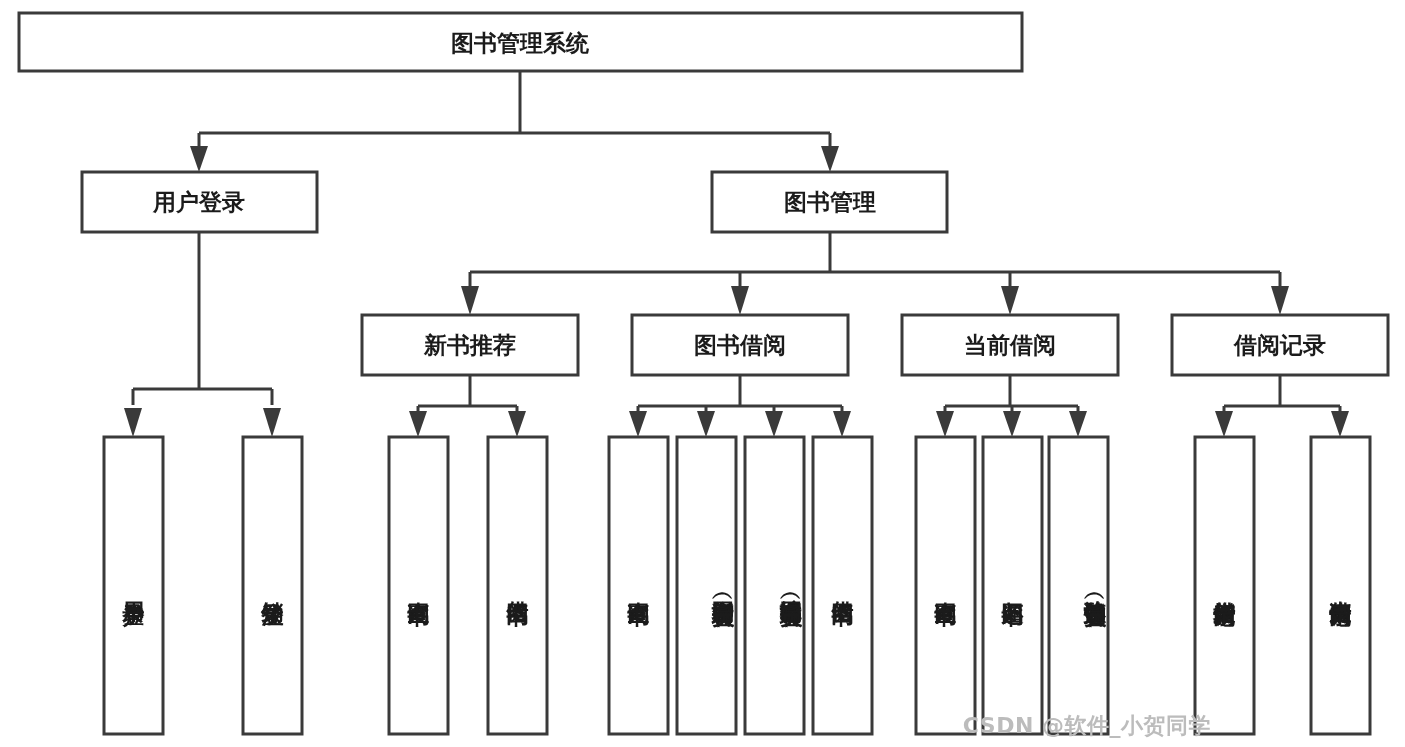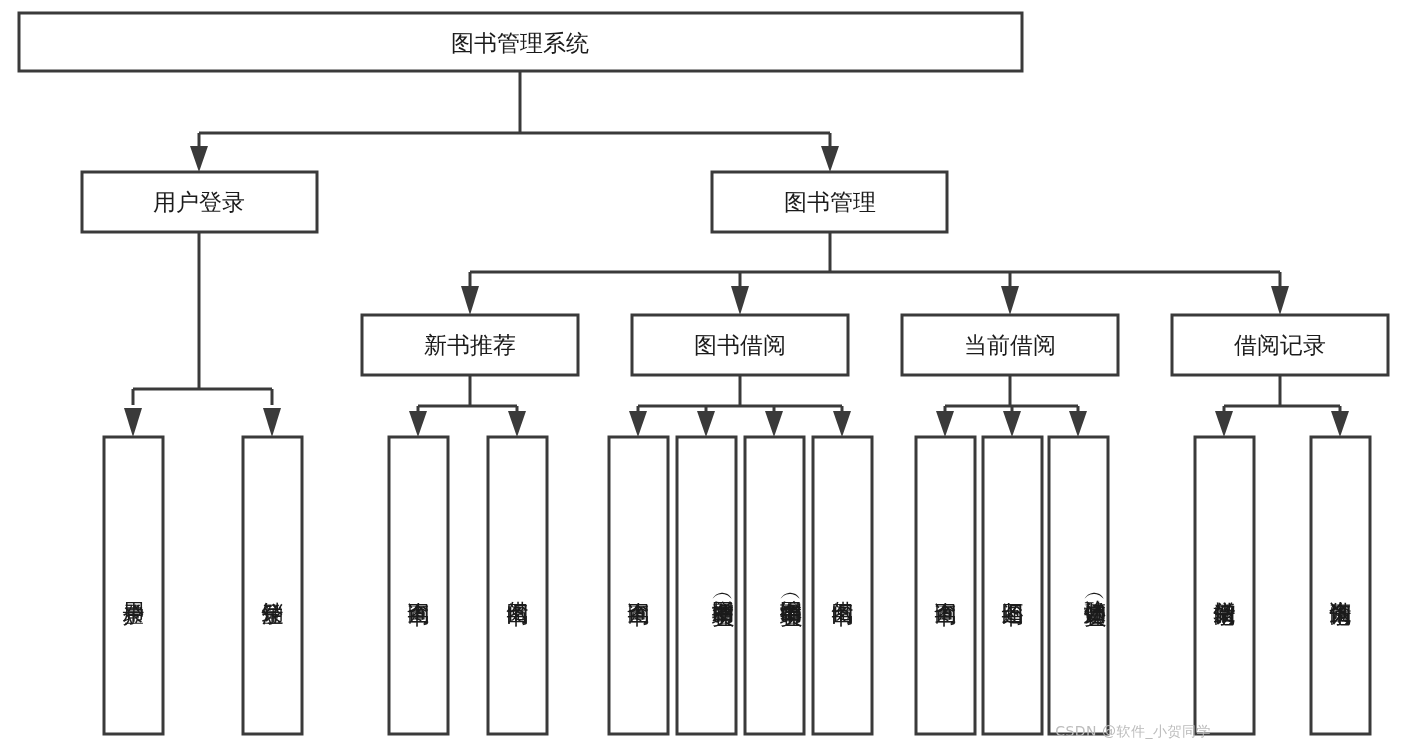--- a/index.html
+++ b/index.html
@@ -12,20 +12,21 @@
     width: 1405px;
     height: 747px;
     font-family: "DejaVu Sans", "Liberation Sans", sans-serif;
     overflow: hidden;
   }
   #diagram-root {
     position: relative;
     width: 1223px;
     height: 747px;
     background: #ffffff;
+    font-weight: bold;
   }
   svg#tree-svg {
     position: absolute;
     inset: 0;
     width: 1405px;
     height: 747px;
     display: block;
   }
   .node-box {
     fill: #ffffff;
@@ -65,21 +66,21 @@
     justify-content: center;
   }
   .node-label-v.centerv {
     align-items: center;
   }
   .watermark {
     position: absolute;
     right: 12px;
     bottom: 6px;
     font-family: "DejaVu Sans", "Liberation Sans", sans-serif;
-    font-size: 14px;
+    font-size: 22px;
     color: #bcbcbc;
     letter-spacing: 0.5px;
     white-space: nowrap;
     user-select: none;
     text-align: center;
   }
 </style>
 </head>
 <body>
 

